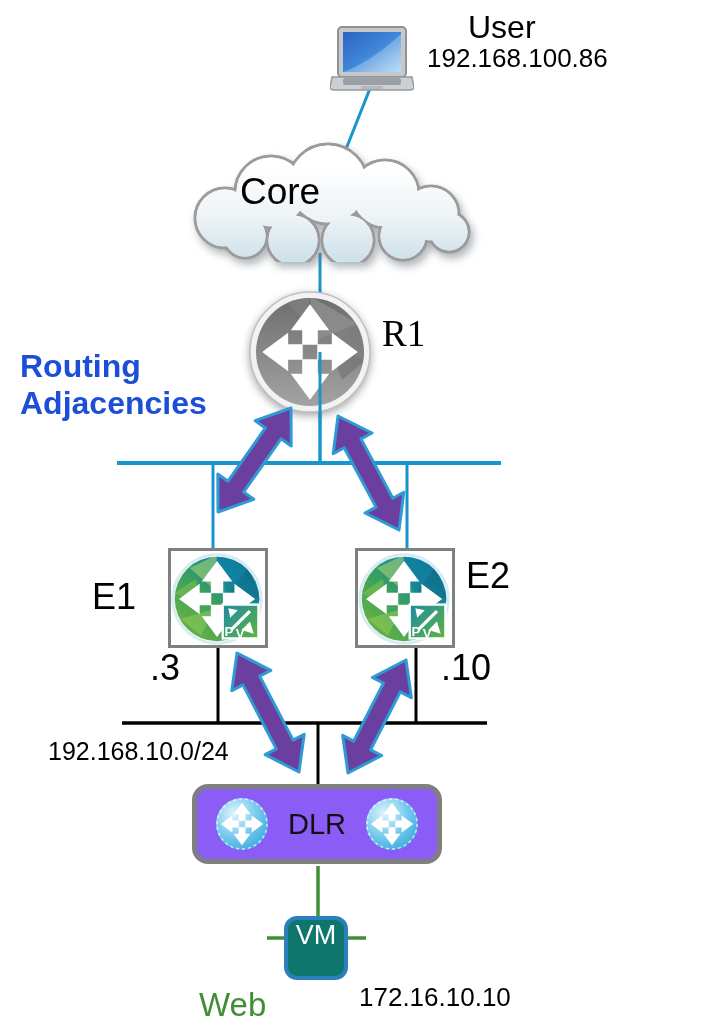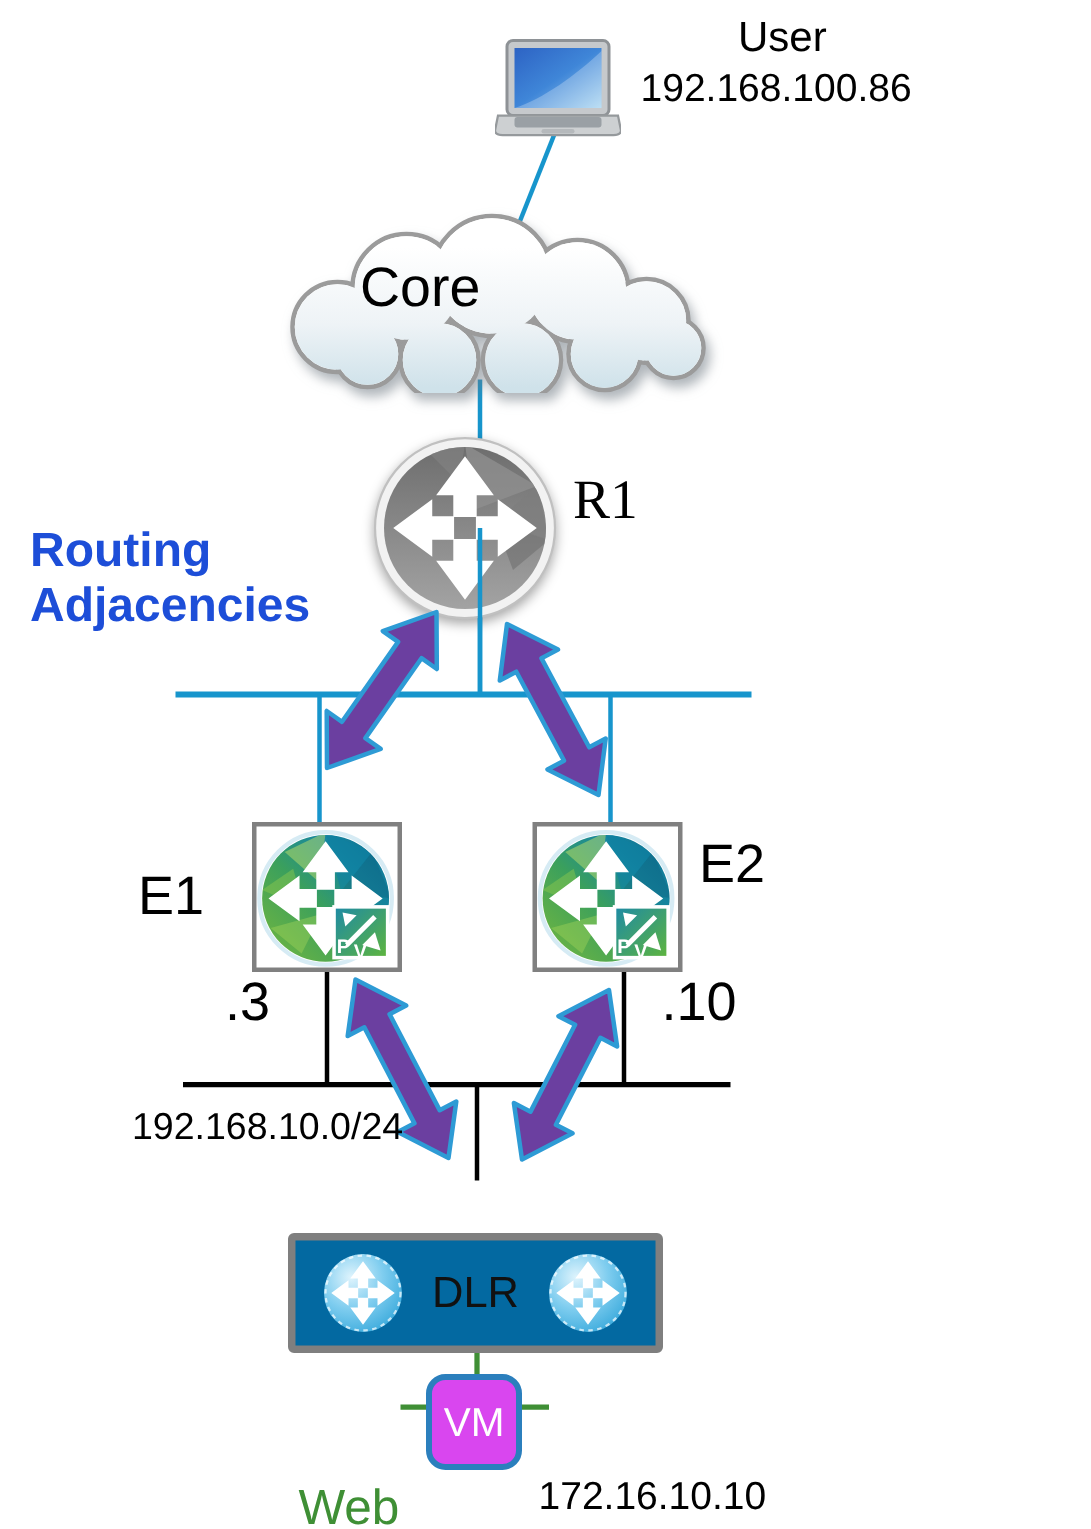--- a/index.html
+++ b/index.html
@@ -4,47 +4,47 @@
 <style>
   html,body{margin:0;padding:0;background:#fff;}
   #canvas{position:relative;width:727px;height:1019px;background:#fff;overflow:hidden;
           font-family:"Liberation Sans","DejaVu Sans",sans-serif;}
   .layer{position:absolute;left:0;top:0;width:727px;height:1019px;}
   #lines-layer{z-index:1;}
   #icons-layer{z-index:2;pointer-events:none;}
   #arrows-layer{z-index:3;}
   #labels-layer{z-index:4;pointer-events:none;}
   .lbl{position:absolute;color:#000;white-space:nowrap;line-height:1.15;}
-  .lbl-user{left:492px;top:9px;font-size:28px;}
+  .lbl-user{left:468px;top:9px;font-size:32px;}
   .lbl-userip{left:427px;top:44px;font-size:26px;}
   .lbl-core{left:240px;top:171px;width:190px;text-align:left;font-size:37px;}
   .lbl-r1{left:382px;top:313px;font-size:37px;font-family:Liberation Serif, serif;}
   .lbl-adj{left:20px;top:348px;width:205px;font-size:32px;font-weight:bold;
            color:#1d4ed8;white-space:normal;line-height:1.17;}
   .lbl-e1{left:92px;top:576px;font-size:36px;}
   .lbl-e2{left:466px;top:555px;font-size:36px;}
   .lbl-e1ip{left:150px;top:647px;font-size:36px;}
   .lbl-e2ip{left:441px;top:647px;font-size:36px;}
-  .lbl-transit{left:48px;top:737px;font-size:25px;margin-left:40px;}
+  .lbl-transit{left:48px;top:737px;font-size:25px;}
   .lbl-web{left:199px;top:953px;font-size:33px;color:#3f8f35;margin-top:33px;}
   .lbl-vmip{left:359px;top:955px;font-size:26px;margin-top:28px;}
   .node-box{position:absolute;width:94px;height:94px;background:#fff;
             border:3px solid #808080;display:flex;align-items:center;justify-content:center;}
   #e1-box{left:168px;top:548px;}
   #e2-box{left:355px;top:548px;}
-  #dlr-box{position:absolute;left:192px;top:822px;width:240px;height:70px;
-           background:#0369a1;border:5px solid #7f7f7f;border-radius:4px;}
+  #dlr-box{position:absolute;left:192px;top:784px;width:240px;height:70px;
+           background:#8b5cf6;border:5px solid #7f7f7f;border-radius:16px;}
   #dlr-box .dlr-router{position:absolute;top:7px;}
   #dlr-router-left{left:17px;}
   #dlr-router-right{left:167px;}
   #dlr-label{position:absolute;left:0;top:0;width:100%;height:100%;
              display:flex;align-items:center;justify-content:center;font-size:29px;color:#111;}
   #vm-box{position:absolute;left:284px;top:916px;width:56px;height:56px;
-          background:#d946ef;border:4px solid #2b7fbd;border-radius:13px;
-          display:flex;align-items:center;justify-content:center;
+          background:#0f766e;border:4px solid #2b7fbd;border-radius:13px;
+          display:flex;align-items:flex-start;justify-content:center;
           color:#fff;font-size:27px;}
   #laptop-icon{position:absolute;left:330px;top:26px;}
   #cloud-icon{position:absolute;left:163px;top:140px;
               filter:drop-shadow(3px 5px 4px rgba(110,120,130,.55));}
   #r1-icon{position:absolute;left:246px;top:288px;
            filter:drop-shadow(0 3px 4px rgba(0,0,0,.35));}
 </style>
 </head>
 <body>
 

